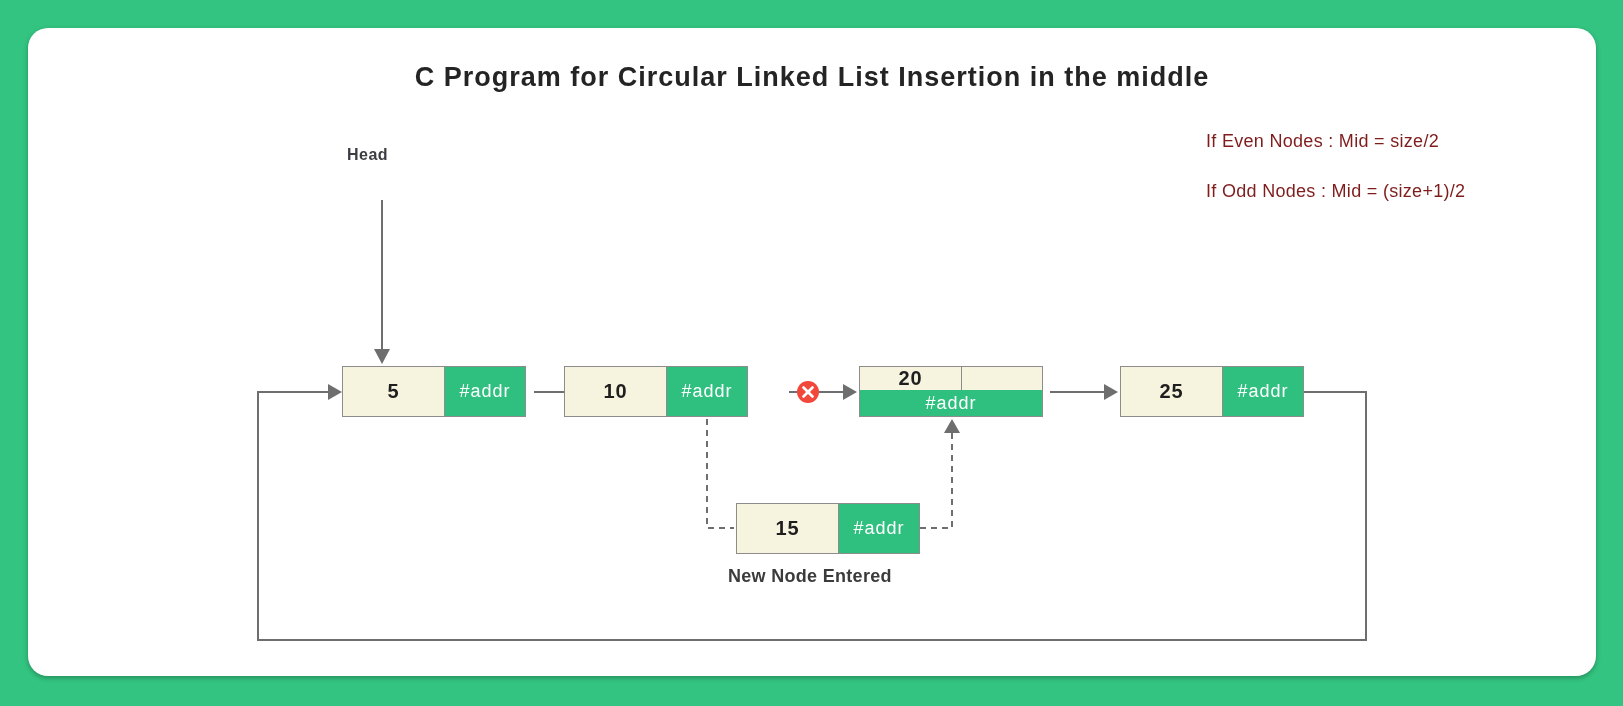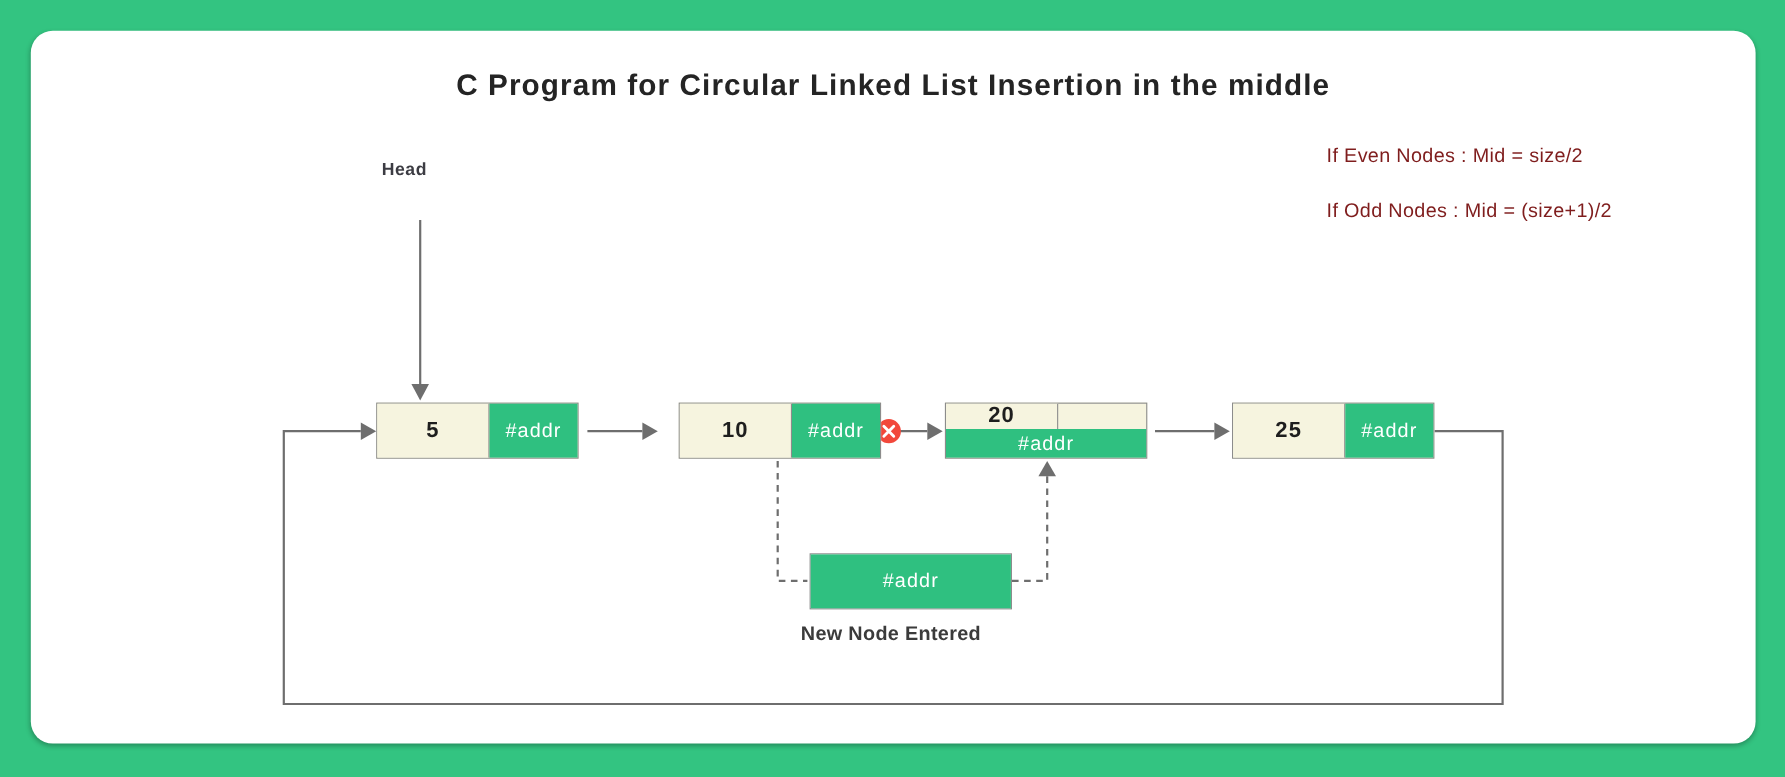--- a/index.html
+++ b/index.html
@@ -36,21 +36,21 @@
   .node .value{
     width:102px;box-sizing:border-box;border-right:1.5px solid #8C8C8C;
     background:#F6F4DF;display:flex;align-items:center;justify-content:center;
     font-size:20px;font-weight:600;color:#1E1E1E;letter-spacing:1px;
   }
   .node .addr{
     flex:1;background:#2FC080;display:flex;align-items:center;justify-content:center;
     font-size:18px;font-weight:500;color:#FFFFFF;letter-spacing:1px;
   }
   #node-5 {left:342px;top:366px;}
-  #node-10{left:617px;top:366px;}
+  #node-10{left:564px;top:366px;}
   #node-20{left:859px;top:366px;flex-direction:column;}
   #node-25{left:1120px;top:366px;}
   #node-15{left:736px;top:503px;}
   .new-node-caption{
     position:absolute;left:728px;top:566px;width:200px;
     text-align:left;font-size:18px;font-weight:700;color:#3B3B3B;
     letter-spacing:0.3px;
   }
   svg.connectors{position:absolute;left:0;top:0;pointer-events:none;}
   .conn{stroke:#6E6E6E;stroke-width:2;fill:none;}
@@ -128,16 +128,17 @@
   <div class="value">20</div>
   <div class="addr">#addr</div>
 </div>
 
 <div class="node" id="node-25">
   <div class="value">25</div>
   <div class="addr">#addr</div>
 </div>
 
 <div class="node" id="node-15">
+  <div class="value">15</div>
   <div class="addr">#addr</div>
 </div>
 
 <div class="new-node-caption">New Node Entered</div>
 
 </body></html>

